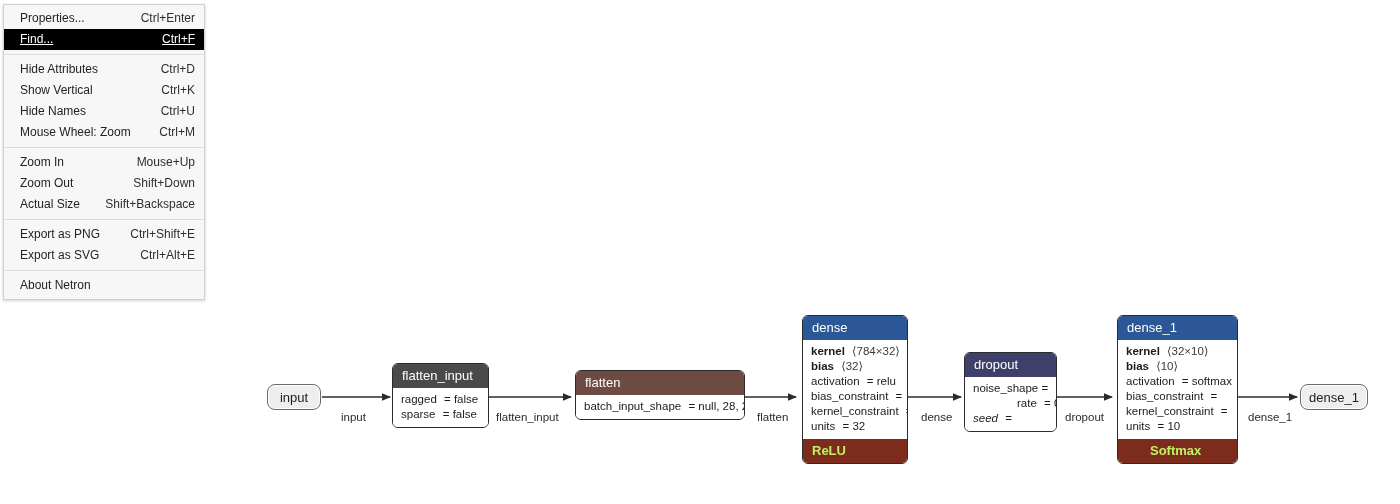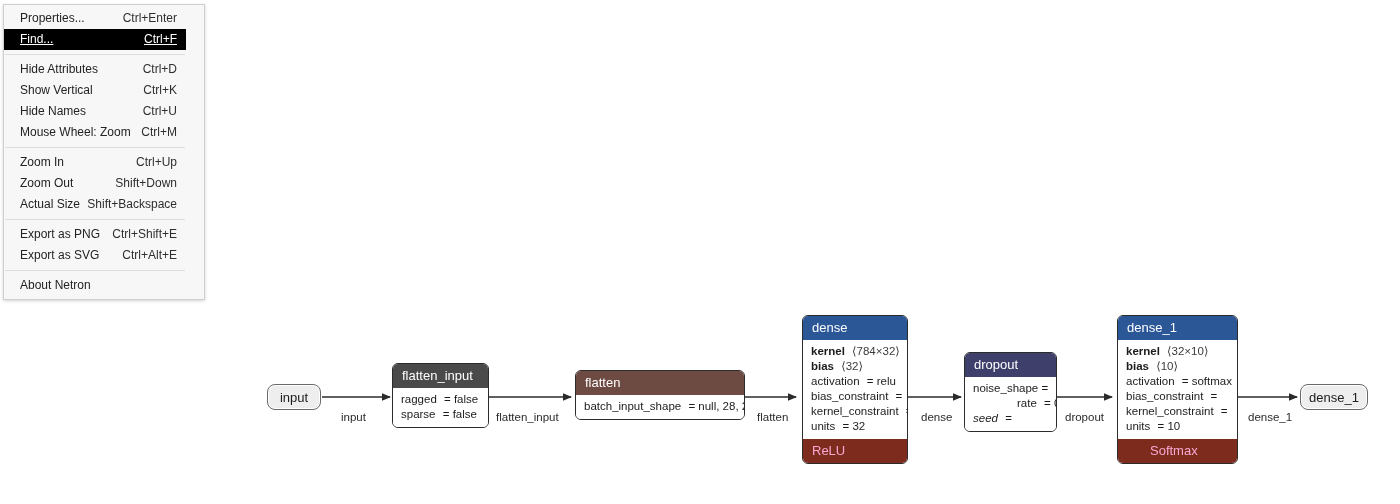--- a/index.html
+++ b/index.html
@@ -18,21 +18,21 @@
 
   
   #context-menu {
     position: absolute;
     left: 3px;
     top: 4px;
     width: 202px;
     background: #f7f7f7;
     border: 1px solid #cfcfcf;
     box-shadow: 0 1px 3px rgba(0,0,0,0.18);
-    padding: 3px 18px 3px 0;
+    padding: 3px 0 3px 0;
     box-sizing: border-box;
     user-select: none;
   }
   .menu-item {
     display: flex;
     align-items: center;
     justify-content: space-between;
     height: 21px;
     padding: 0 9px 0 16px;
     font-size: 12px;
@@ -95,24 +95,25 @@
 
   .n-header {
     font-size: 13px;
     color: #ffffff;
     padding: 4px 9px 5px 9px;
     line-height: 15px;
     white-space: nowrap;
   }
   .n-footer {
     font-size: 13px;
-    color: #f9a8d4;
+    color: #bef264;
     padding: 4px 9px 5px 9px;
     line-height: 15px;
     white-space: nowrap;
+    font-weight: bold;
   }
   .n-body {
     background: #ffffff;
     padding: 4px 8px 5px 8px;
   }
   .attr-row {
     font-size: 11.5px;
     line-height: 15px;
     color: #1c1c1c;
     white-space: nowrap;
@@ -293,21 +294,21 @@
     <span class="mi-accel">Ctrl+U</span>
   </div>
   <div class="menu-item">
     <span class="mi-label">Mouse Wheel: Zoom</span>
     <span class="mi-accel">Ctrl+M</span>
   </div>
   <div class="menu-sep"></div>
 
   <div class="menu-item">
     <span class="mi-label">Zoom In</span>
-    <span class="mi-accel">Ctrl+Up</span>
+    <span class="mi-accel">Mouse+Up</span>
   </div>
   <div class="menu-item">
     <span class="mi-label">Zoom Out</span>
     <span class="mi-accel">Shift+Down</span>
   </div>
   <div class="menu-item">
     <span class="mi-label">Actual Size</span>
     <span class="mi-accel">Shift+Backspace</span>
   </div>
   <div class="menu-sep"></div>

